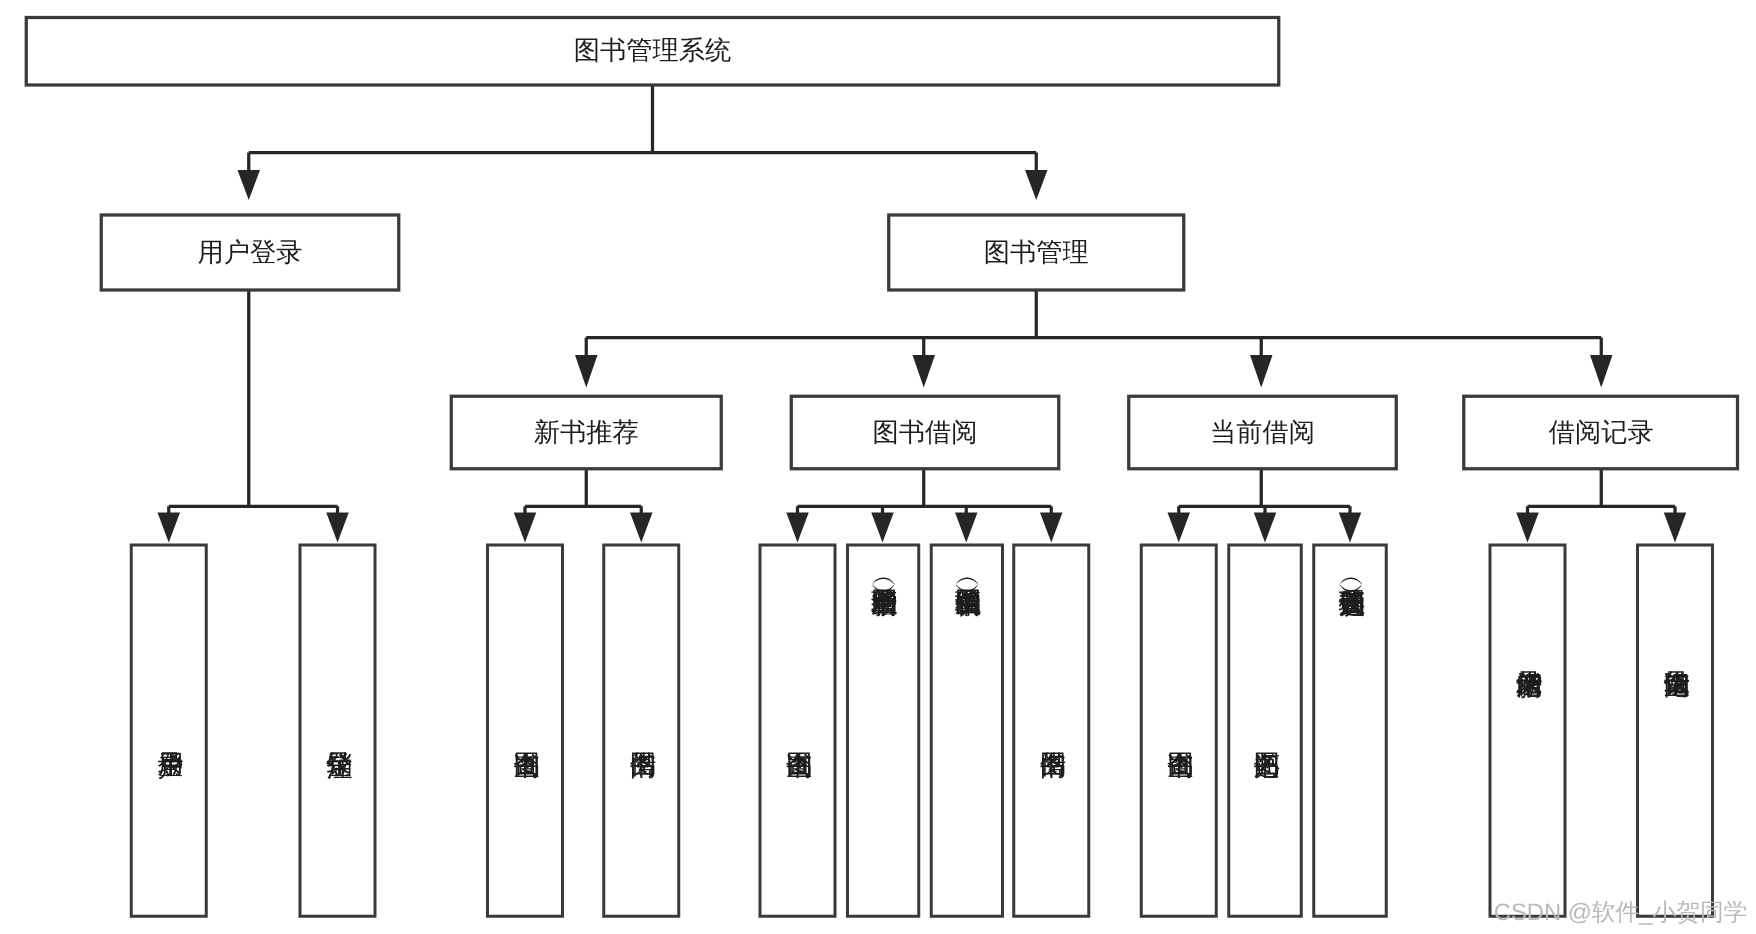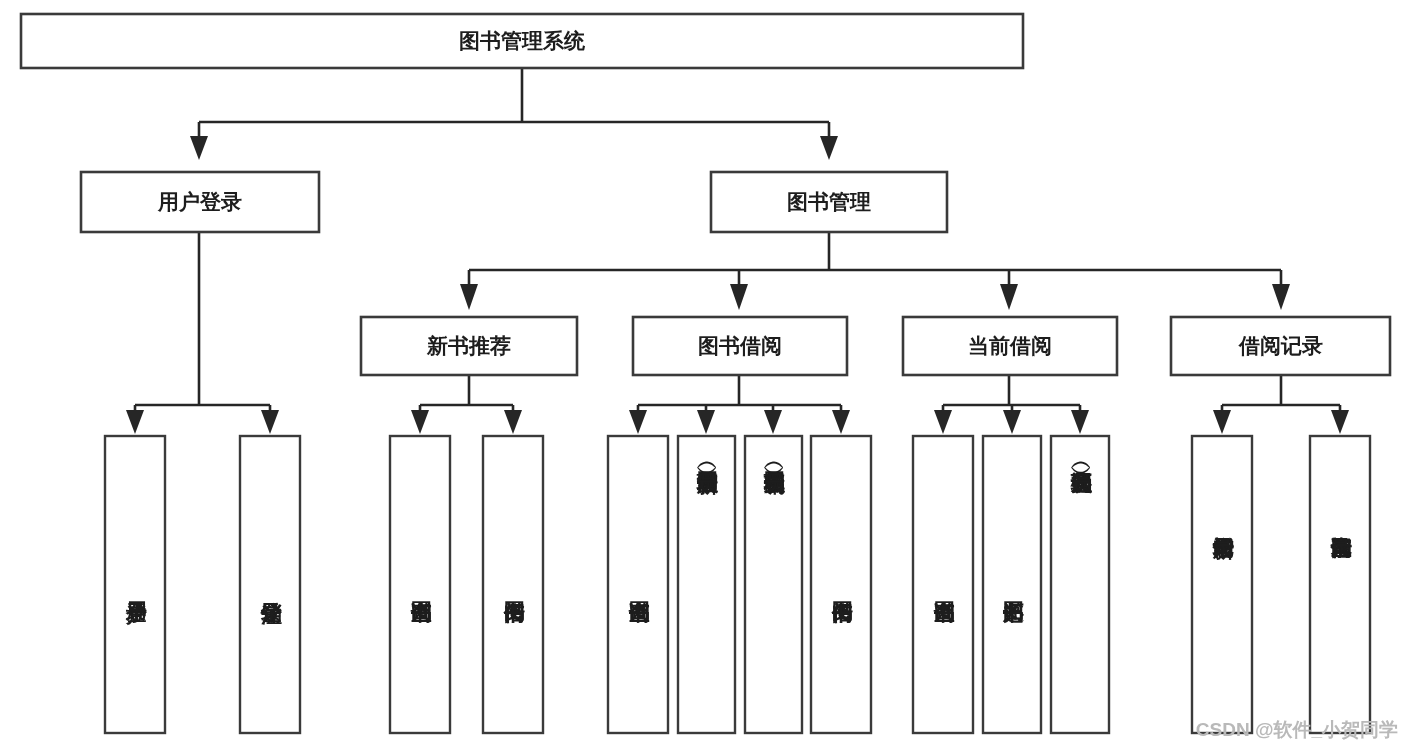--- a/index.html
+++ b/index.html
@@ -12,21 +12,20 @@
     width: 1405px;
     height: 747px;
     font-family: "Liberation Sans", "DejaVu Sans", sans-serif;
     overflow: hidden;
   }
   #diagram-root {
     position: relative;
     width: 1405px;
     height: 747px;
     background: #ffffff;
-    font-weight: bold;
   }
   svg.diagram-canvas {
     position: absolute;
     top: 0;
     left: 0;
     width: 1405px;
     height: 747px;
     display: block;
   }
   .node-rect {

